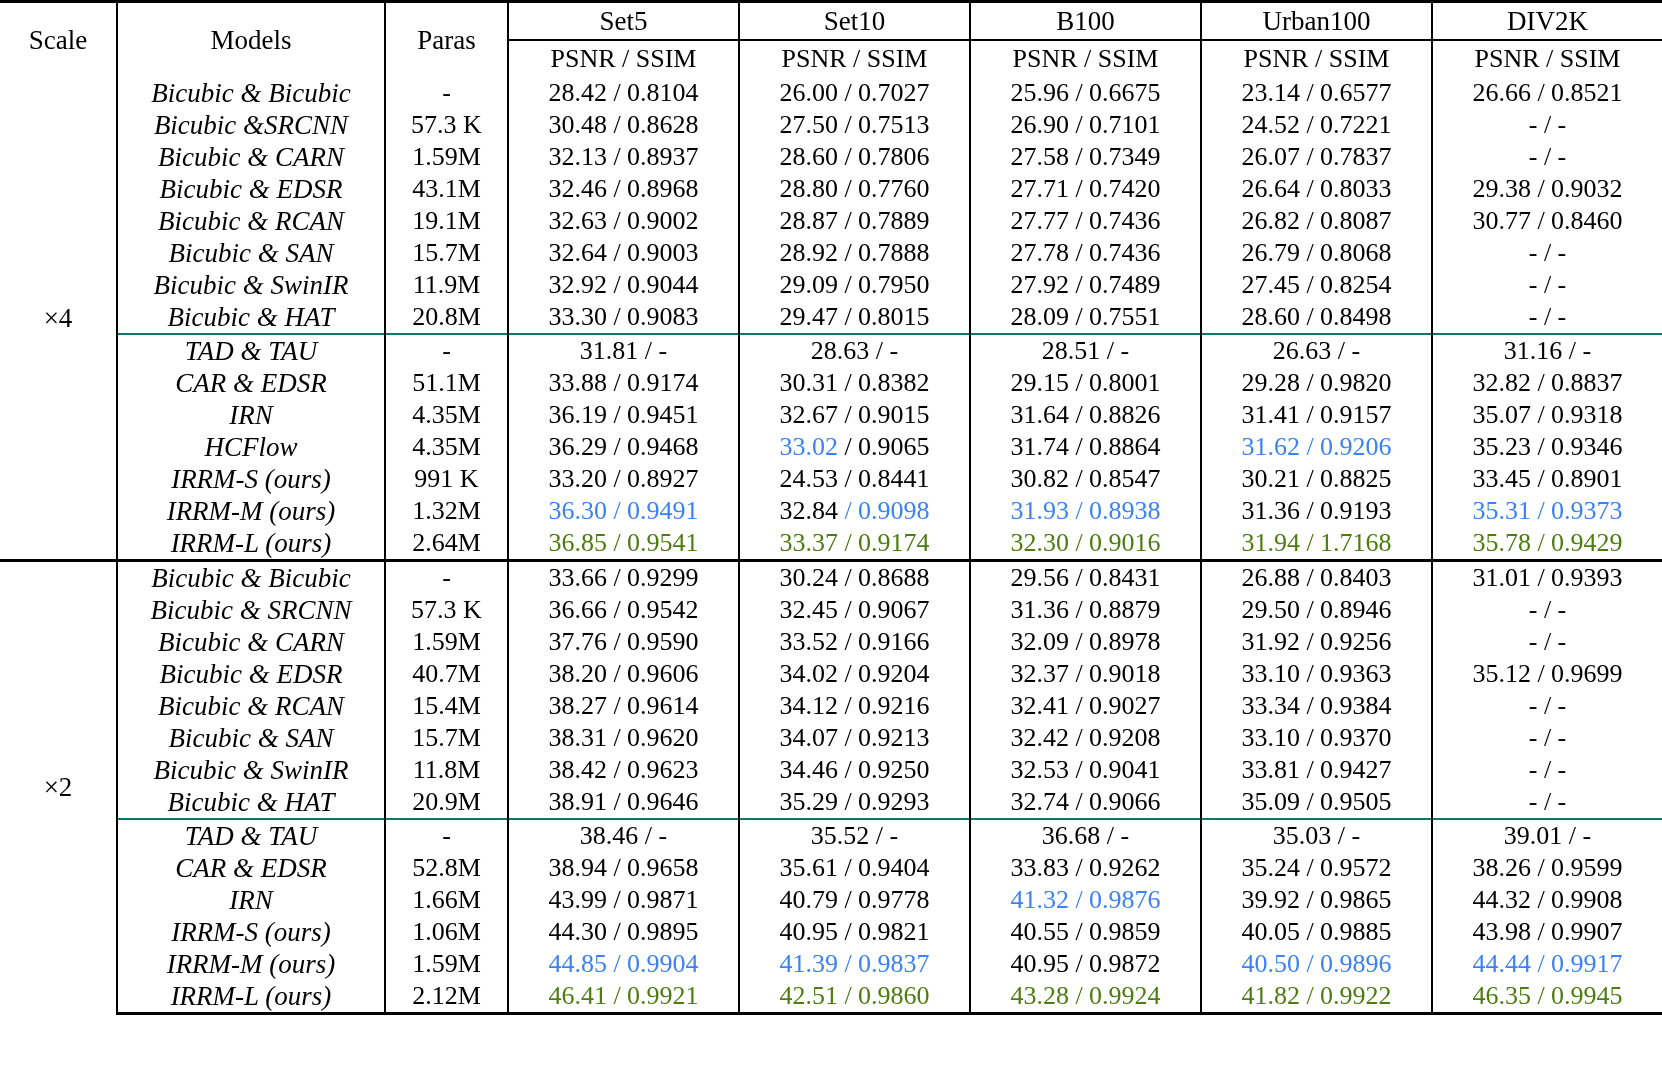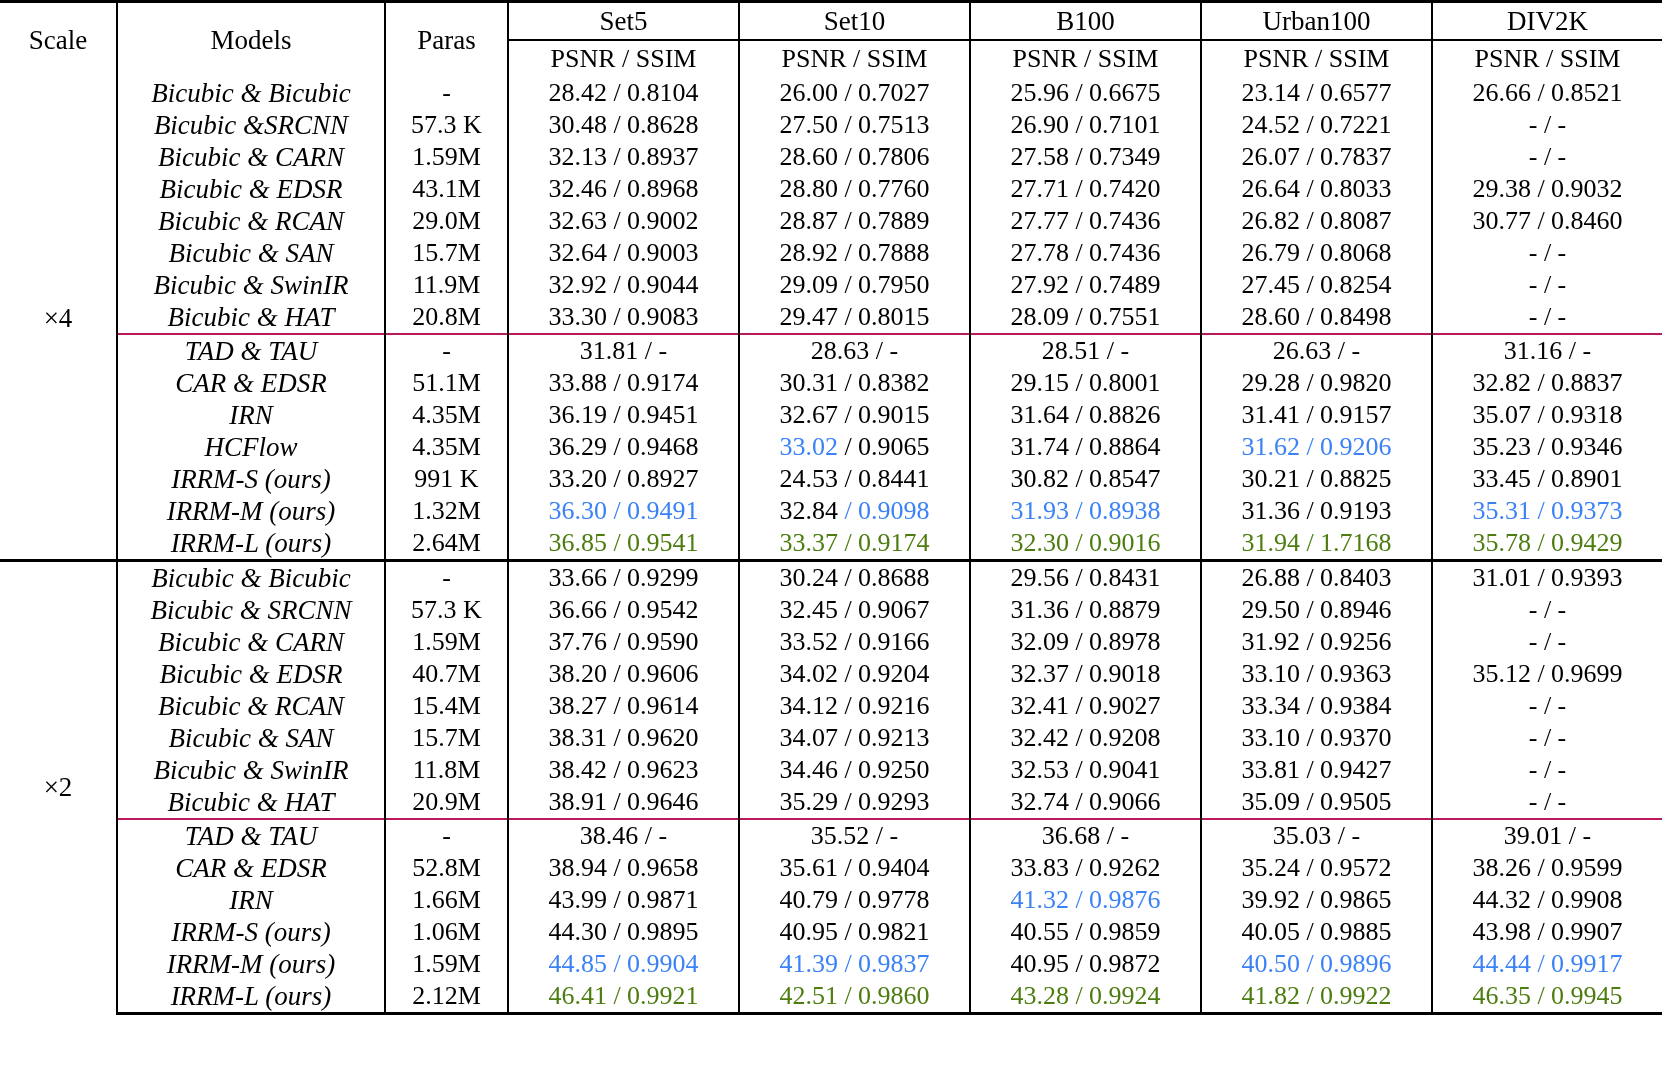--- a/index.html
+++ b/index.html
@@ -35,21 +35,21 @@
     font-weight: normal;
     white-space: nowrap;
   }
 
   
   .vr-l { border-left: 2px solid #000; }
 
   
   .toprule td, .toprule th { border-top: 3px solid #000; }
   .midrule-full > td, .midrule-full > th { border-top: 3px solid #000; }
-  .thinrule > td { border-top: 2px solid #be185d; }
+  .thinrule > td { border-top: 2px solid #0f766e; }
   .bottomrule > td { border-bottom: 3px solid #000; }
 
   
   .hdr-main {
     height: 36px;
     font-size: 27px;
   }
   .hdr-sub {
     height: 36px;
     font-size: 26px;
@@ -133,21 +133,21 @@
           <td class="model-cell row-cell vr-l">Bicubic &amp; EDSR</td>
           <td class="row-cell vr-l">43.1M</td>
           <td class="row-cell vr-l">32.46 / 0.8968</td>
           <td class="row-cell vr-l">28.80 / 0.7760</td>
           <td class="row-cell vr-l">27.71 / 0.7420</td>
           <td class="row-cell vr-l">26.64 / 0.8033</td>
           <td class="row-cell vr-l">29.38 / 0.9032</td>
         </tr>
         <tr>
           <td class="model-cell row-cell vr-l">Bicubic &amp; RCAN</td>
-          <td class="row-cell vr-l">29.0M</td>
+          <td class="row-cell vr-l">19.1M</td>
           <td class="row-cell vr-l">32.63 / 0.9002</td>
           <td class="row-cell vr-l">28.87 / 0.7889</td>
           <td class="row-cell vr-l">27.77 / 0.7436</td>
           <td class="row-cell vr-l">26.82 / 0.8087</td>
           <td class="row-cell vr-l">30.77 / 0.8460</td>
         </tr>
         <tr>
           <td class="model-cell row-cell vr-l">Bicubic &amp; SAN</td>
           <td class="row-cell vr-l">15.7M</td>
           <td class="row-cell vr-l">32.64 / 0.9003</td>

